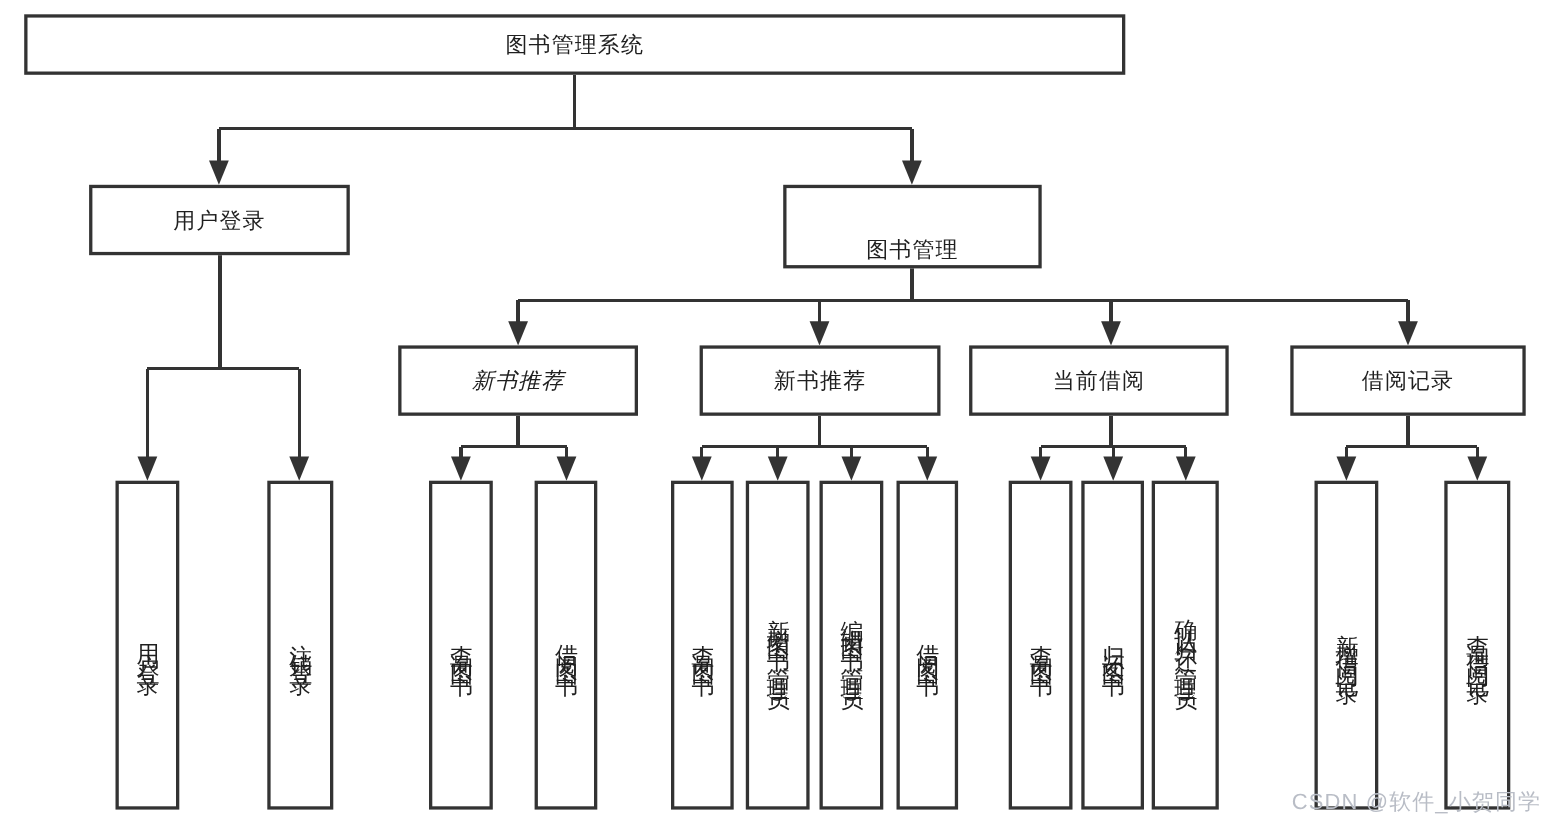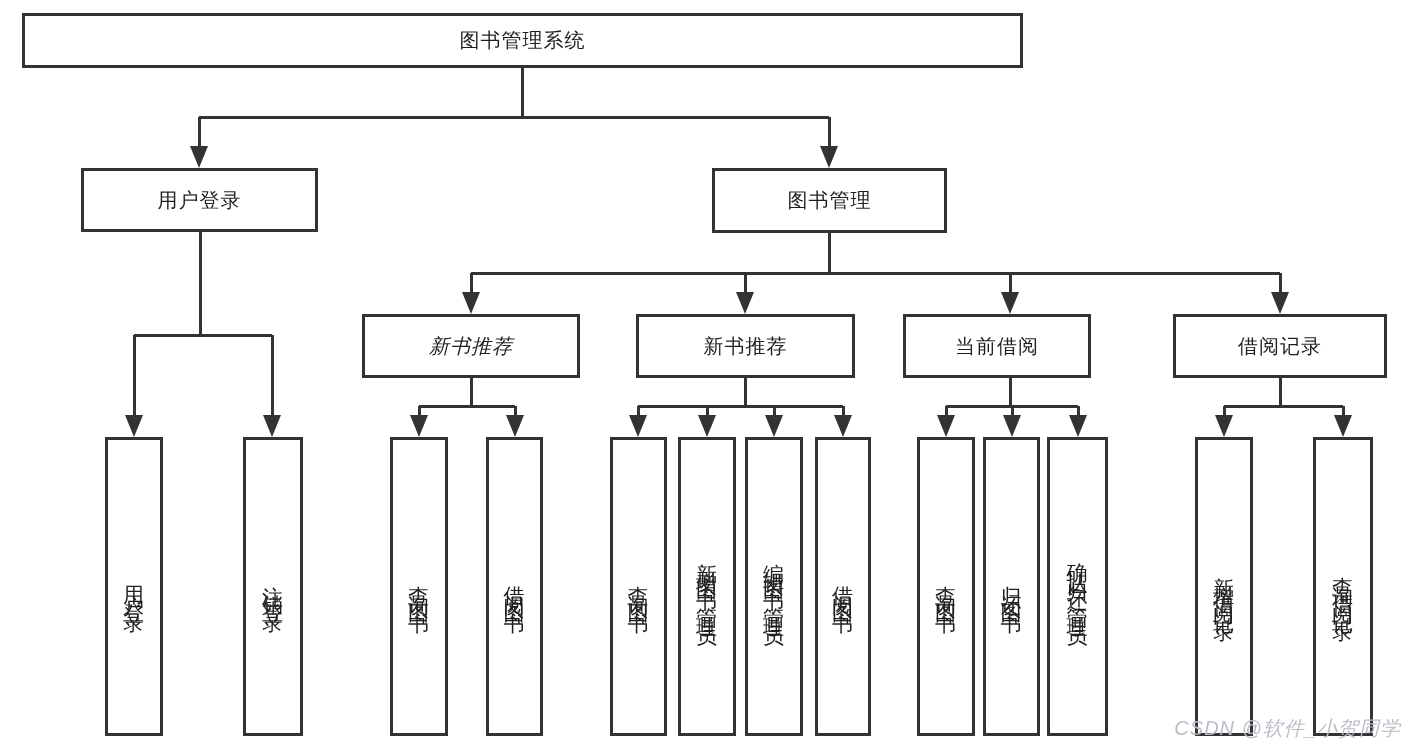--- a/index.html
+++ b/index.html
@@ -51,21 +51,20 @@
   }
   .watermark {
     position: absolute;
     right: 4px;
     bottom: 5px;
     font-size: 20px;
     letter-spacing: 1px;
     color: var(--c-watermark, #b9bdc6);
     z-index: 3;
     white-space: nowrap;
-    font-style: italic;
   }
 </style>
 </head>
 <body>
 
 <div class="canvas">
 
   <svg class="connectors" viewBox="0 0 1405 747" xmlns="http://www.w3.org/2000/svg" aria-hidden="true">
     <path shape-rendering="crispEdges" d="
       M522 68 V117 M199 117 H829 M199 117 V150 M829 117 V150
@@ -96,31 +95,31 @@
     <polygon points="1334,415 1352,415 1343,437"></polygon>
   </svg>
 
   <div class="node hnode" style="left:22px; top:13px; width:1001px; height:55px;">
     <span>图书管理系统</span>
   </div>
 
   <div class="node hnode" style="left:81px; top:168px; width:237px; height:64px;">
     <span>用户登录</span>
   </div>
-  <div class="node hnode" style="left:712px; top:168px; width:235px; height:65px;">
+  <div class="node hnode" style="left:712px; top:168px; width:235px; height:76px;align-items:flex-end;">
     <span>图书管理</span>
   </div>
 
   <div class="node hnode" style="left:362px; top:314px; width:218px; height:64px;font-style:italic;">
     <span>新书推荐</span>
   </div>
   <div class="node hnode" style="left:636px; top:314px; width:219px; height:64px;">
     <span>新书推荐</span>
   </div>
-  <div class="node hnode" style="left:903px; top:314px; width:188px; height:64px;">
+  <div class="node hnode" style="left:881px; top:314px; width:236px; height:64px;">
     <span>当前借阅</span>
   </div>
   <div class="node hnode" style="left:1173px; top:314px; width:214px; height:64px;">
     <span>借阅记录</span>
   </div>
 
   <div class="node vnode" style="left:105px; top:437px; width:58px; height:299px;">
     <span>用户登录</span>
   </div>
   <div class="node vnode" style="left:243px; top:437px; width:60px; height:299px;">

